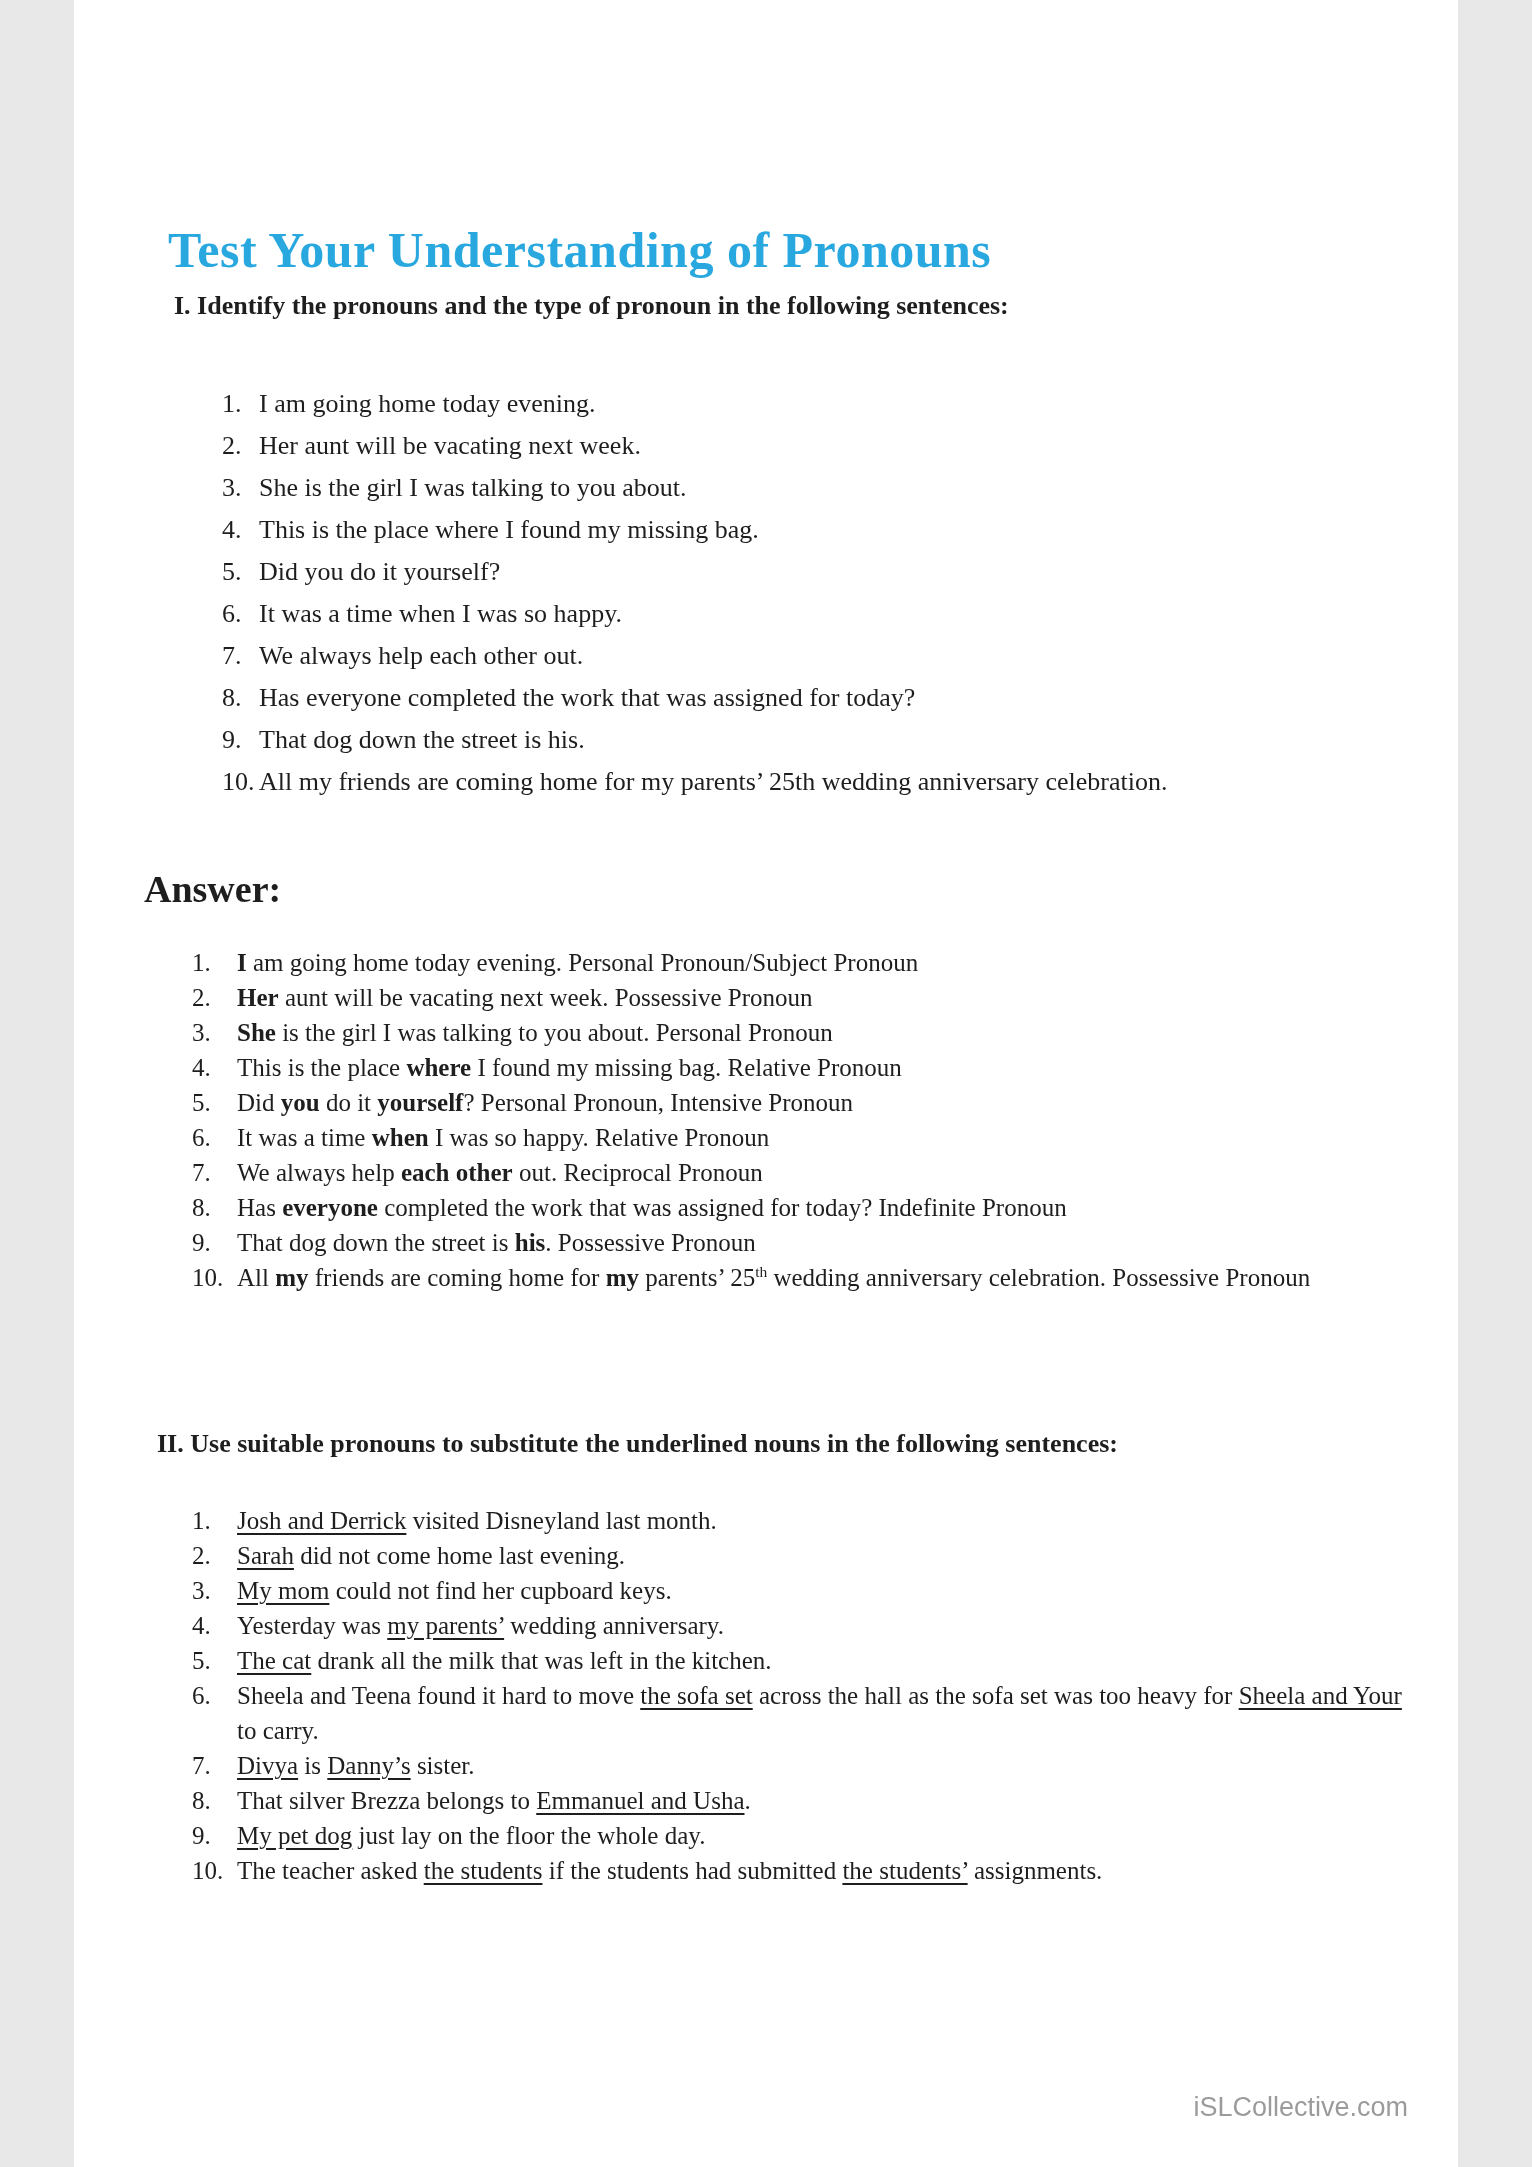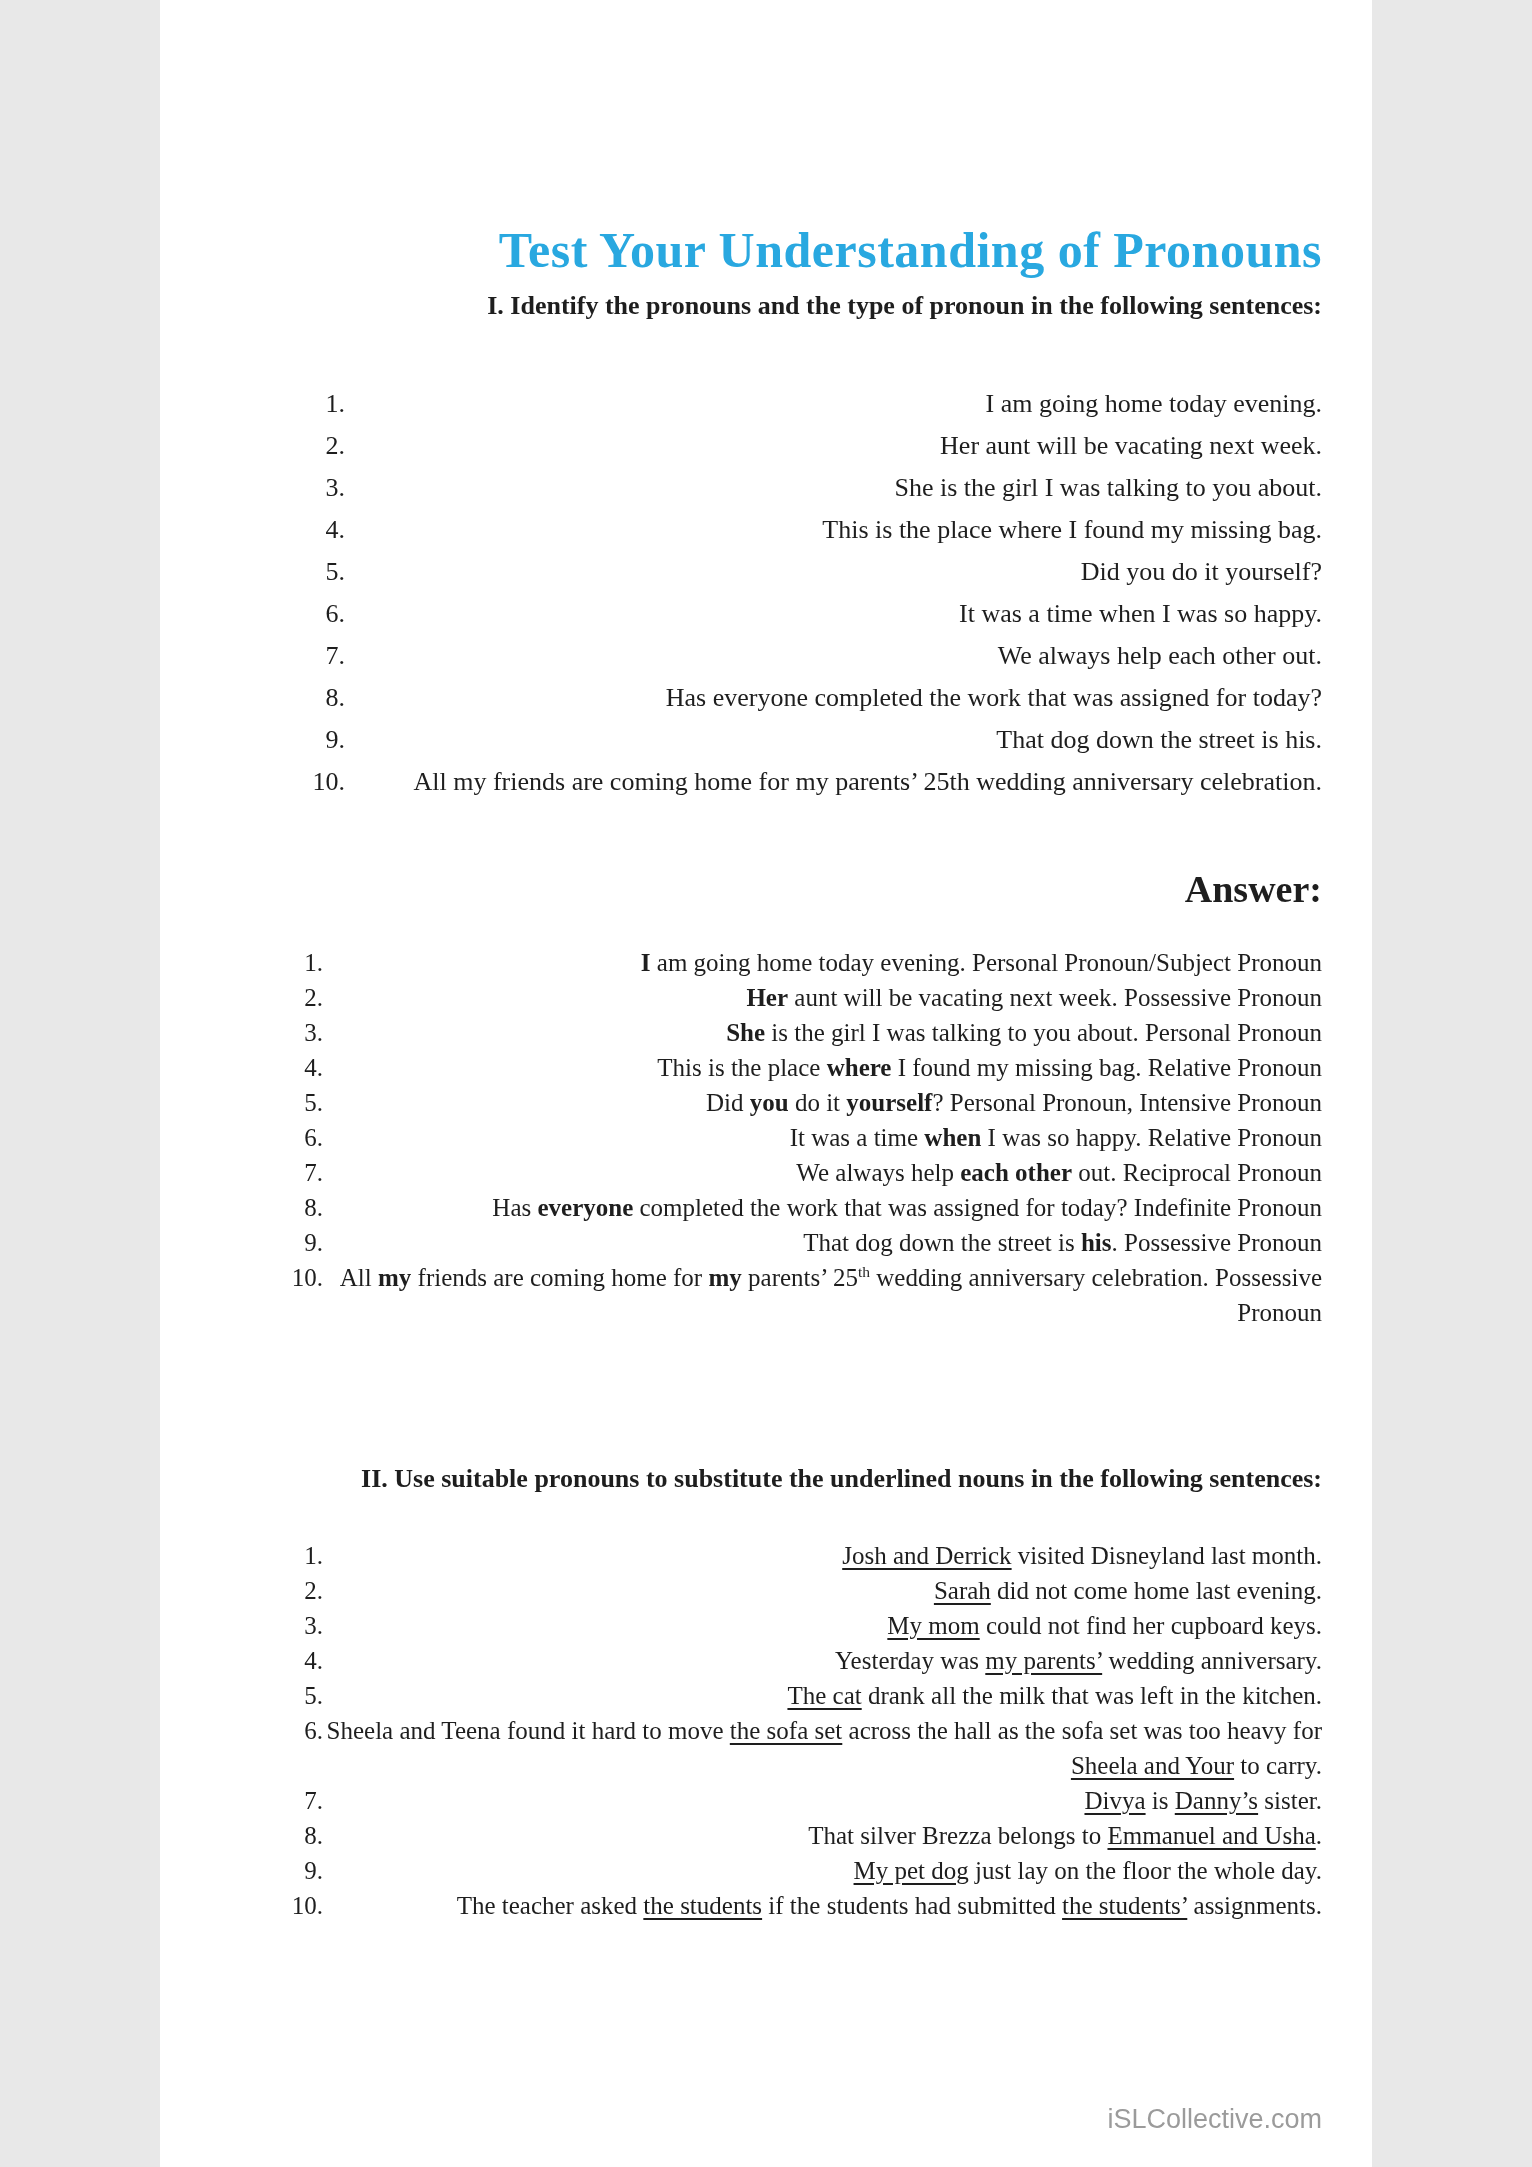--- a/index.html
+++ b/index.html
@@ -1,26 +1,25 @@
 <!DOCTYPE html>
 <html style="--title-color: #29a8e0; --watermark-color: #9b9b9b;"><head>
 <meta charset="utf-8">
 <style>
   html,body { margin:0; padding:0; background:#e8e8e8; }
   .page {
     position:relative;
-    width:1212px; height:2167px;
+    width:1384px; height:2167px;
     margin:0 auto;
     background:#ffffff;
     font-family:"Liberation Serif", serif;
     color:#1e1e1e;
     overflow:hidden;
     box-sizing:border-box;
     padding:0 50px 0 72px;
-    text-align:right;
   }
   .title {
     margin:225px 0 0 22px;
     font-size:50px;
     font-weight:bold;
     line-height:1.0;
     color:var(--title-color, #29a8e0);
     letter-spacing:0.5px;
   }
   .heading {
@@ -48,21 +47,21 @@
   .list1 .num { flex:0 0 37px; }
   .list2 .num, .list3 .num { flex:0 0 45px; }
   .num { display:inline-block; }
   .txt { flex:1 1 auto; }
   .b { font-weight:bold; }
   .i { }
   .u { text-decoration:underline; text-decoration-thickness:2px; text-underline-offset:4px; }
   .txt sup { font-size:62%; line-height:0; vertical-align:super; }
   .watermark {
     position:absolute;
-    right:50px; bottom:32px;
+    right:50px; bottom:44px;
     font-family:"Liberation Sans", sans-serif;
     font-size:27px;
     color:var(--watermark-color, #9b9b9b);
   }
 </style>
 </head>
 <body>
 
 <div class="page">
   <h1 class="title">Test Your Understanding of Pronouns</h1>

